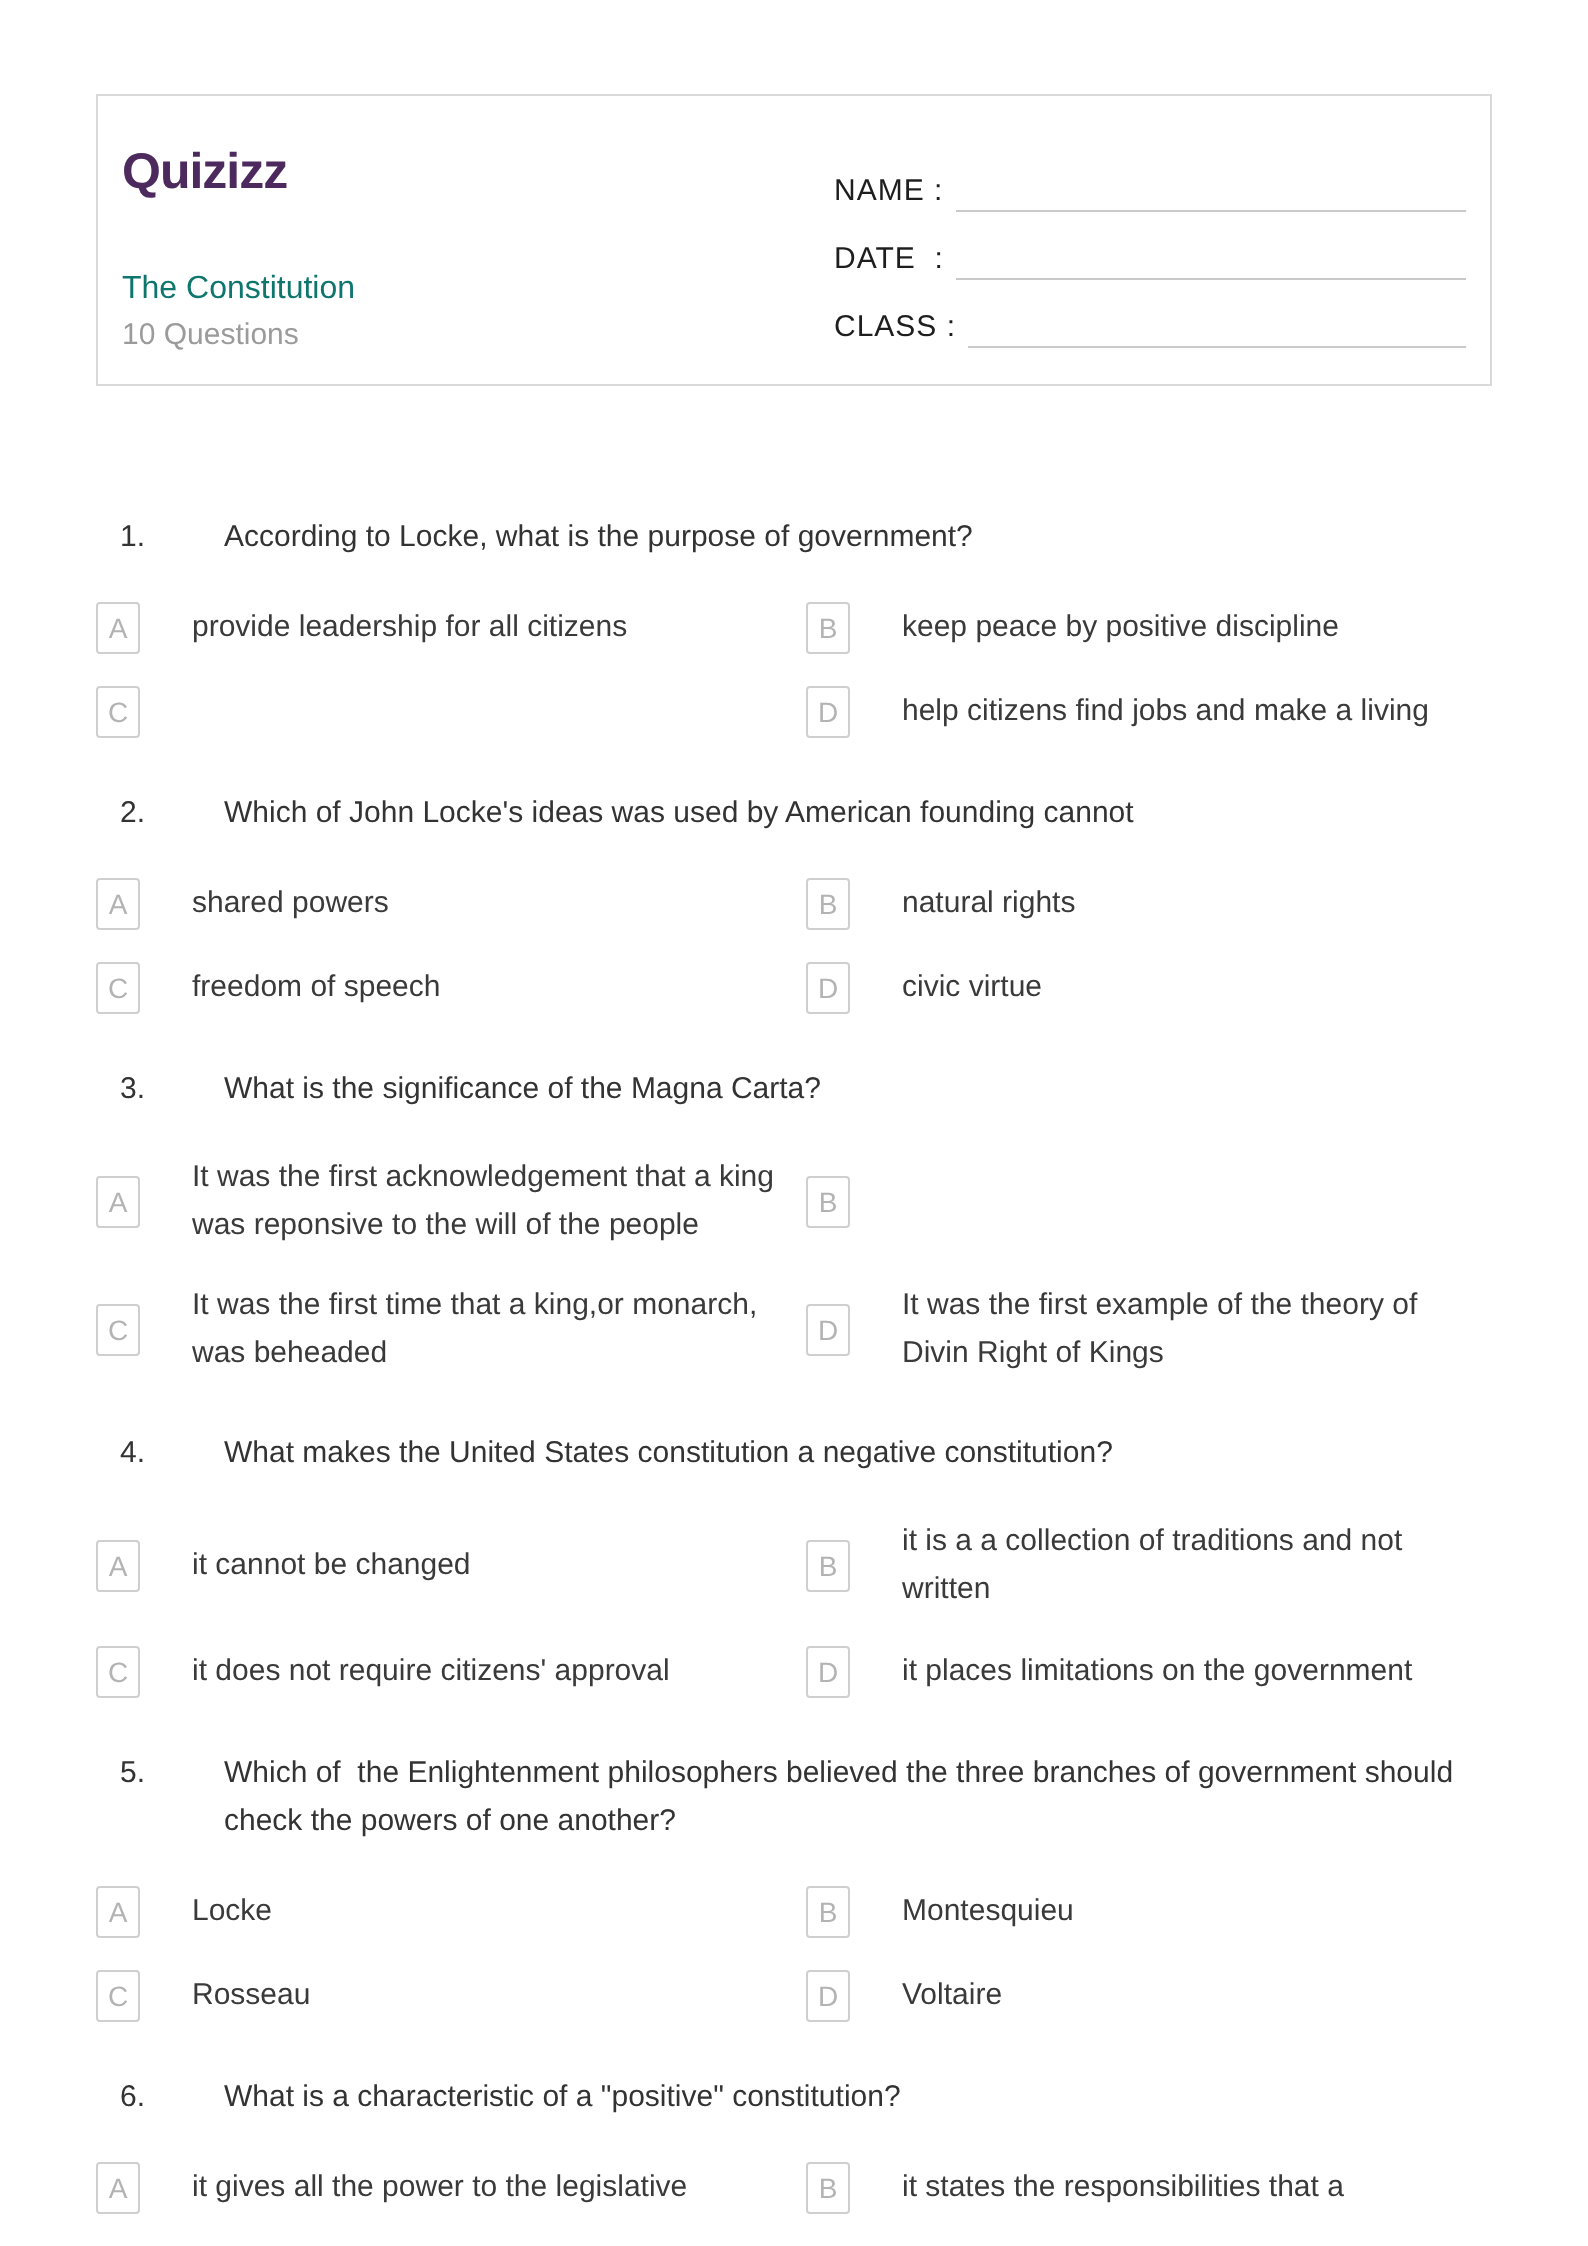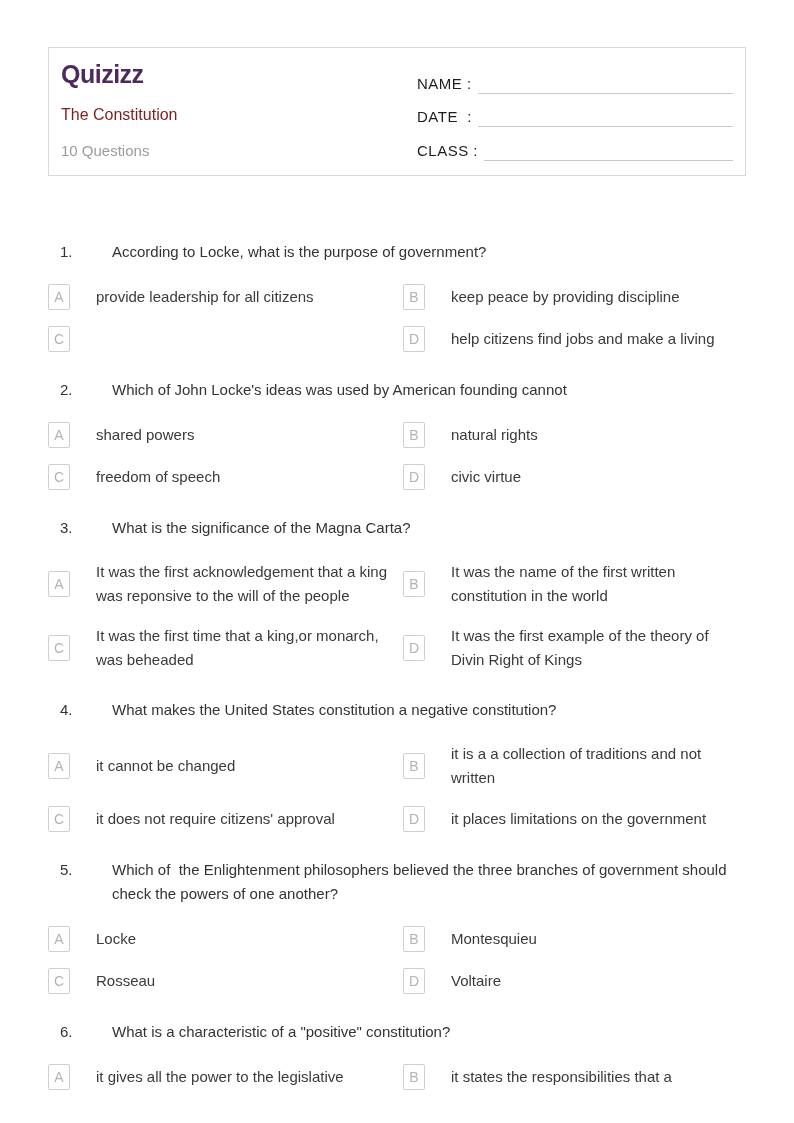--- a/index.html
+++ b/index.html
@@ -7,32 +7,32 @@
   body {
     width: 794px; height: 1123px; overflow: hidden;
     font-family: "Liberation Sans", sans-serif;
     color: #3a3a3a;
   }
   .page { padding: 47px 48px 0 48px; width: 794px; height: 1123px; overflow: hidden; }
 
   
   .header-box {
     border: 1px solid #d9d9d9;
-    height: 129px;
+    height: 146px;
     display: flex;
     justify-content: space-between;
-    padding: 12px 12px 14px 12px;
+    padding: 24px 12px 14px 12px;
   }
   .header-left { display: flex; flex-direction: column; justify-content: space-between; }
   .logo {
     font-size: 25px; font-weight: 700; color: #4d2a5e;
     letter-spacing: -0.5px; position: relative; line-height: 28px;
   }
-  .quiz-title { font-size: 16px; color: #7f1d1d; line-height: 21px; }
-  .quiz-subtitle { font-size: 15px; color: #9b9b9b; line-height: 20px; margin-top: 16px; }
+  .quiz-title { font-size: 16px; color: #0f766e; line-height: 21px; }
+  .quiz-subtitle { font-size: 15px; color: #9b9b9b; line-height: 20px; margin-top: 3px; }
 
   .header-right {
     width: 316px; display: flex; flex-direction: column;
     gap: 10px; padding-top: 10px;
   }
   .field-row { display: flex; align-items: flex-end; height: 24px; }
   .field-label {
     font-size: 15px; color: #1e1e1e; letter-spacing: 0.5px;
     white-space: pre; line-height: 20px;
   }
@@ -96,21 +96,21 @@
         <span class="q-num">1.</span>
         <span class="q-text">According to Locke, what is the purpose of government?</span>
       </div>
       <div class="options">
         <div class="option">
           <span class="opt-letter">A</span>
           <span class="opt-text">provide leadership for all citizens</span>
         </div>
         <div class="option">
           <span class="opt-letter">B</span>
-          <span class="opt-text">keep peace by providing discipline</span>
+          <span class="opt-text">keep peace by positive discipline</span>
         </div>
         <div class="option">
           <span class="opt-letter">C</span>
         </div>
         <div class="option">
           <span class="opt-letter">D</span>
           <span class="opt-text">help citizens find jobs and make a living</span>
         </div>
       </div>
     </div>
@@ -145,21 +145,20 @@
         <span class="q-num">3.</span>
         <span class="q-text">What is the significance of the Magna Carta?</span>
       </div>
       <div class="options">
         <div class="option">
           <span class="opt-letter">A</span>
           <span class="opt-text">It was the first acknowledgement that a king was reponsive to the will of the people</span>
         </div>
         <div class="option">
           <span class="opt-letter">B</span>
-          <span class="opt-text">It was the name of the first written constitution in the world</span>
         </div>
         <div class="option">
           <span class="opt-letter">C</span>
           <span class="opt-text">It was the first time that a king,or monarch, was beheaded</span>
         </div>
         <div class="option">
           <span class="opt-letter">D</span>
           <span class="opt-text">It was the first example of the theory of Divin Right of Kings</span>
         </div>
       </div>

